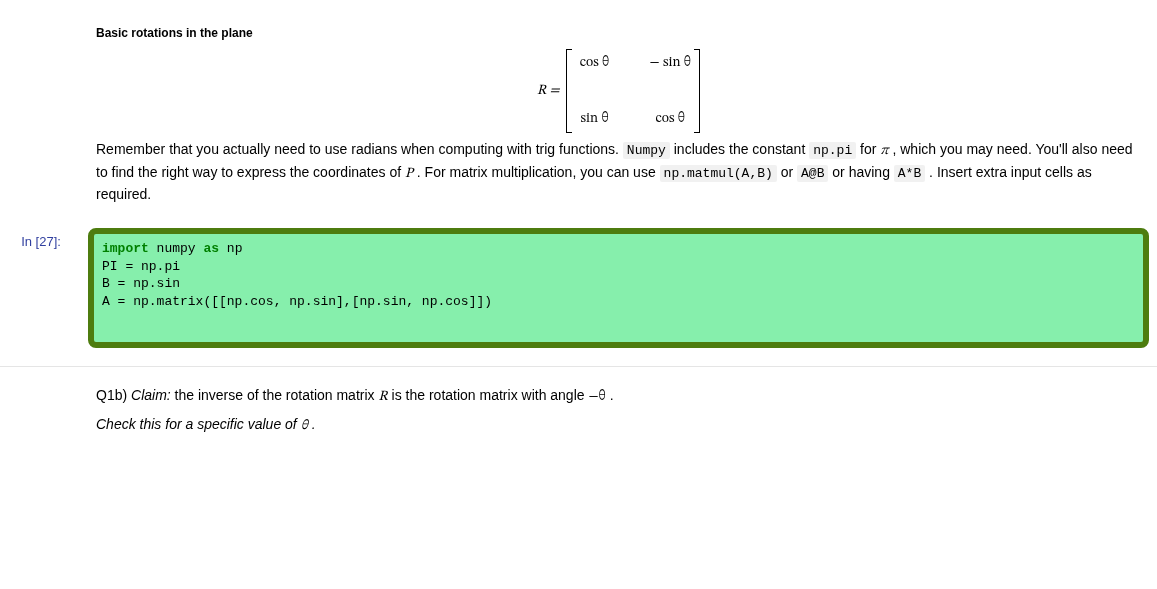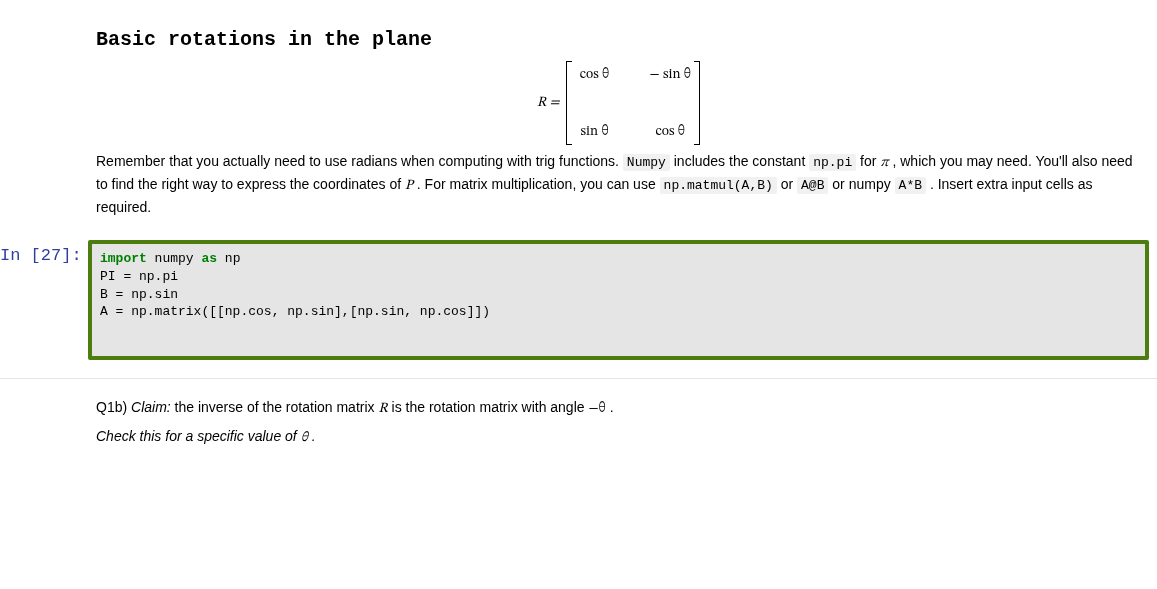--- a/index.html
+++ b/index.html
@@ -16,50 +16,49 @@
     padding-top: 18px;
     box-sizing: border-box;
   }
   .cell {
     display: flex;
     align-items: stretch;
     padding: 4px 8px 4px 0;
   }
   .prompt-col {
     flex: 0 0 88px;
-    text-align: left;
+    text-align: center;
     padding: 6px 6px 0 0;
-    font-family: Liberation Mono, monospace;
-    font-size: 17px;
+    font-family: Liberation Sans, sans-serif;
+    font-size: 13px;
     color: #303f9f;
     min-width: 88px;
     box-sizing: border-box;
   }
   .body-col {
     flex: 1 1 auto;
     min-width: 0;
   }
   .md {
     padding: 2px 8px 8px 8px;
     line-height: 1.55;
     font-size: 14px;
   }
   .md h4 {
     margin: 0 0 6px 0;
-    font-size: 20px;
+    font-size: 12px;
     font-weight: 700;
-    font-family: Liberation Mono, monospace;
   }
   .md p {
     margin: 6px 0;
   }
   .code-input {
-    background: #e5e5e5;
-    border: 4px solid #4d7c0f;
-    border-radius: 2px;
+    background: #86efac;
+    border: 6px solid #4d7c0f;
+    border-radius: 8px;
     padding: 6px 8px;
     font-family: Menlo, Monaco, "Courier New", monospace;
     font-size: 13px;
     white-space: pre;
     line-height: 1.35;
     min-height: 18px;
     box-sizing: border-box;
   }
   .code-tall {
     min-height: 120px;
@@ -167,21 +166,21 @@
         <span> includes the constant </span>
         <code class="inline">np.pi</code>
         <span> for </span>
         <span class="serif-math ital">π</span>
         <span>, which you may need. You'll also need to find the right way to express the coordinates of </span>
         <span class="serif-math ital">P</span>
         <span>. For matrix multiplication, you can use </span>
         <code class="inline">np.matmul(A,B)</code>
         <span> or </span>
         <code class="inline">A@B</code>
-        <span> or numpy </span>
+        <span> or having </span>
         <code class="inline">A*B</code>
         <span> . Insert extra input cells as required.</span>
       </p>
     </div>
   </div>
 
   <div class="cell">
     <div class="prompt-col">In [27]:</div>
     <div class="body-col">
       <div class="code-input code-tall"><span class="kw-green">import</span><span> numpy </span><span class="kw-green">as</span><span> np</span>

